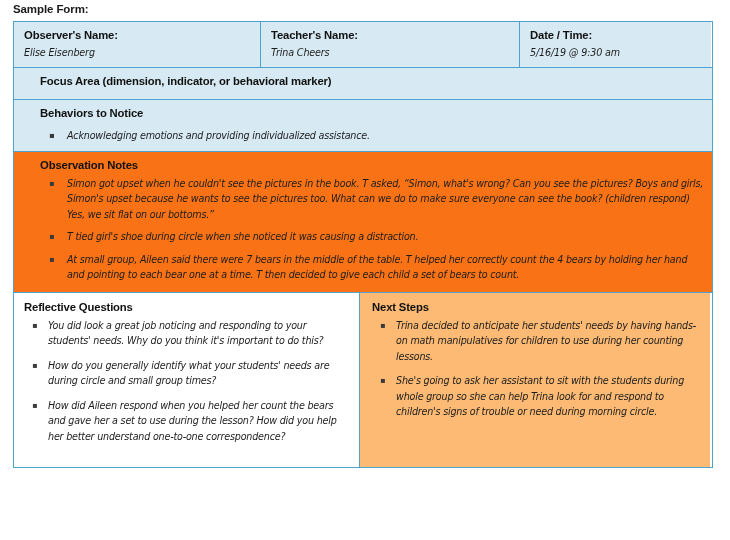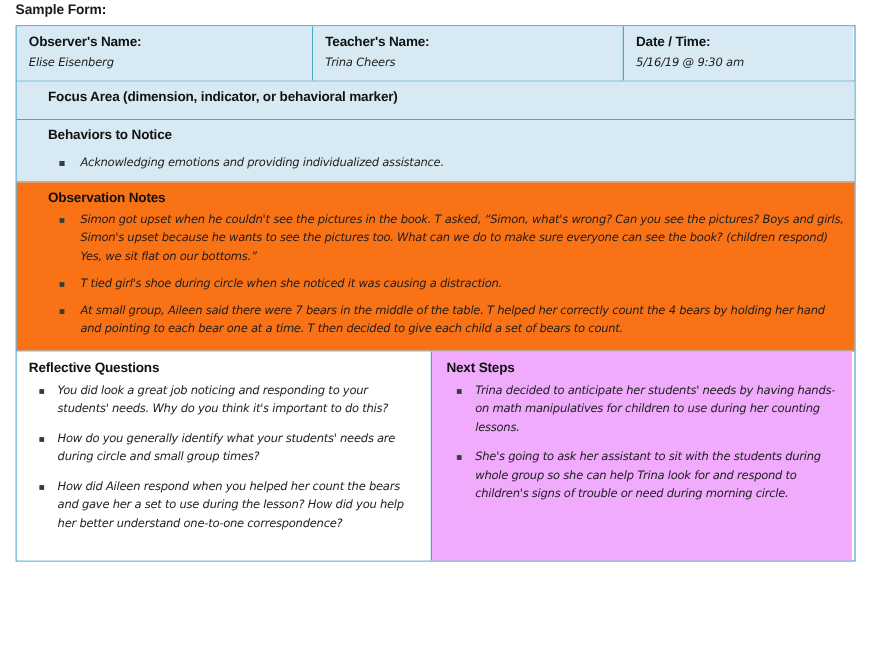--- a/index.html
+++ b/index.html
@@ -118,21 +118,21 @@
     width: 346px;
     box-sizing: border-box;
     border-right: 1.6px solid #4ea3cc;
     padding: 7px 10px 14px 10px;
     background: #ffffff;
   }
   .split-right {
     width: 350px;
     box-sizing: border-box;
     padding: 7px 10px 14px 12px;
-    background: #f0abfc;
+    background: #fdba74;
   }
   .split-left .bullets li,
   .split-right .bullets li {
     margin-bottom: 9px;
     line-height: 15.5px;
   }
   .split-left .bullets li { padding-left: 24px; }
   .split-right .bullets li { padding-left: 24px; }
   .split-left .bullets li .bullet-dot,
   .split-right .bullets li .bullet-dot { left: 8px; }

